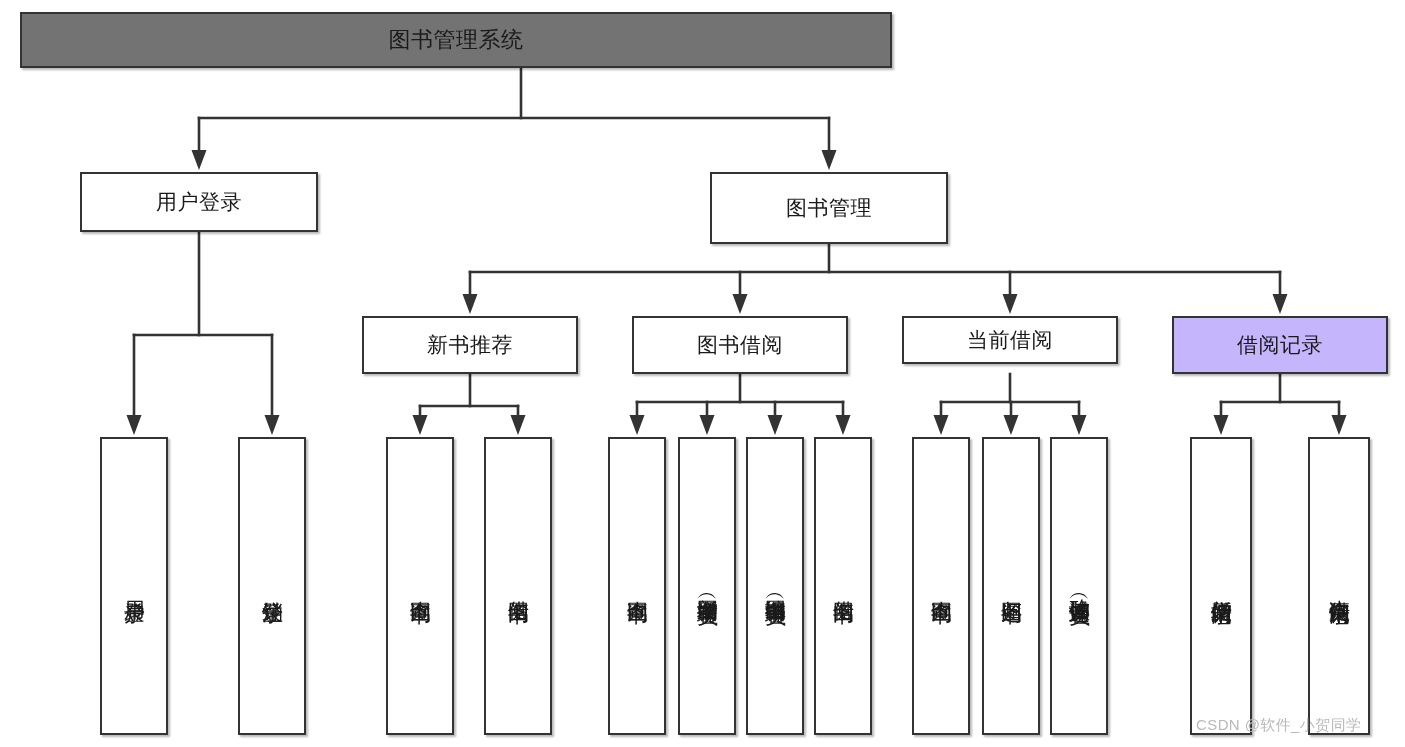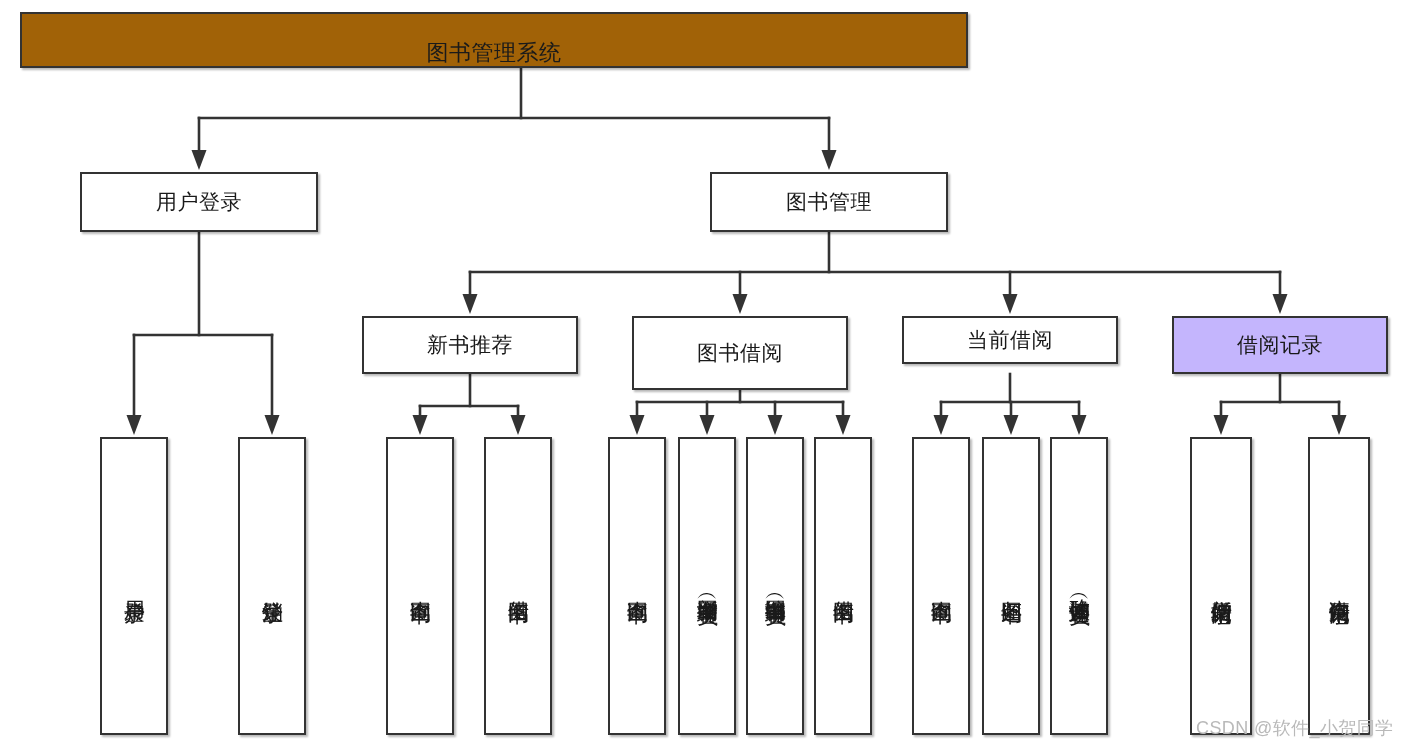--- a/index.html
+++ b/index.html
@@ -52,21 +52,21 @@
     line-height: 1.28;
     letter-spacing: 1px;
     white-space: nowrap;
     text-align: center;
   }
   #root-node .node-label-h {
     font-size: 22px;
   }
   .watermark {
     position: absolute;
-    font-size: 18px;
+    font-size: 15px;
     color: #b9b9b9;
     white-space: nowrap;
     pointer-events: none;
     letter-spacing: 0.4px;
   }
 </style>
 </head>
 <body>
 
 <div id="diagram-root">
@@ -124,33 +124,33 @@
         <path d="M 835.5 415 L 850.5 415 L 843 435 Z"></path>
         <path d="M 933.5 415 L 948.5 415 L 941 435 Z"></path>
         <path d="M 1003.5 415 L 1018.5 415 L 1011 435 Z"></path>
         <path d="M 1071.5 415 L 1086.5 415 L 1079 435 Z"></path>
         <path d="M 1213.5 415 L 1228.5 415 L 1221 435 Z"></path>
         <path d="M 1331.5 415 L 1346.5 415 L 1339 435 Z"></path>
       </g>
   </svg>
 
   <div id="node-layer">
-      <div class="node-box" id="root-node" style="left: 20px; top: 12px; width: 948px; height: 56px; border-color: rgb(51, 51, 51); background: #a16207; align-items: flex-end;">
+      <div class="node-box" id="root-node" style="left: 20px; top: 12px; width: 872px; height: 56px; border-color: rgb(51, 51, 51); background: #737373;">
         <span class="node-label-h" style="color: rgb(26, 26, 26);">图书管理系统</span>
       </div>
       <div class="node-box" style="left: 80px; top: 172px; width: 238px; height: 60px; border-color: rgb(51, 51, 51); background: rgb(255, 255, 255);">
         <span class="node-label-h" style="color: rgb(26, 26, 26);">用户登录</span>
       </div>
-      <div class="node-box" style="left: 710px; top: 172px; width: 238px; height: 60px; border-color: rgb(51, 51, 51); background: rgb(255, 255, 255);">
+      <div class="node-box" style="left: 710px; top: 172px; width: 238px; height: 72px; border-color: rgb(51, 51, 51); background: rgb(255, 255, 255);">
         <span class="node-label-h" style="color: rgb(26, 26, 26);">图书管理</span>
       </div>
       <div class="node-box" style="left: 362px; top: 316px; width: 216px; height: 58px; border-color: rgb(51, 51, 51); background: rgb(255, 255, 255);">
         <span class="node-label-h" style="color: rgb(26, 26, 26);">新书推荐</span>
       </div>
-      <div class="node-box" style="left: 632px; top: 316px; width: 216px; height: 74px; border-color: rgb(51, 51, 51); background: rgb(255, 255, 255);">
+      <div class="node-box" style="left: 632px; top: 316px; width: 216px; height: 58px; border-color: rgb(51, 51, 51); background: rgb(255, 255, 255);">
         <span class="node-label-h" style="color: rgb(26, 26, 26);">图书借阅</span>
       </div>
       <div class="node-box" style="left: 902px; top: 316px; width: 216px; height: 48px; border-color: rgb(51, 51, 51); background: rgb(255, 255, 255);">
         <span class="node-label-h" style="color: rgb(26, 26, 26);">当前借阅</span>
       </div>
       <div class="node-box" style="left: 1172px; top: 316px; width: 216px; height: 58px; border-color: rgb(51, 51, 51); background: #c4b5fd;">
         <span class="node-label-h" style="color: rgb(26, 26, 26);">借阅记录</span>
       </div>
       <div class="node-box" style="left: 100px; top: 437px; width: 68px; height: 298px; border-color: rgb(51, 51, 51); background: rgb(255, 255, 255);">
         <span class="node-label-v" style="color: rgb(26, 26, 26);">用户登录</span>

